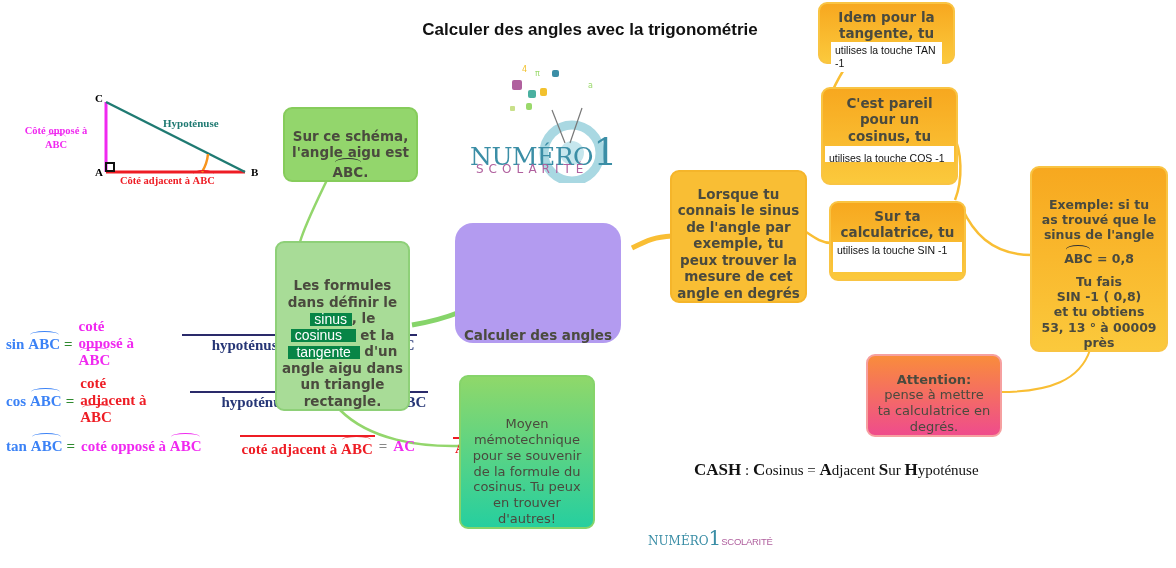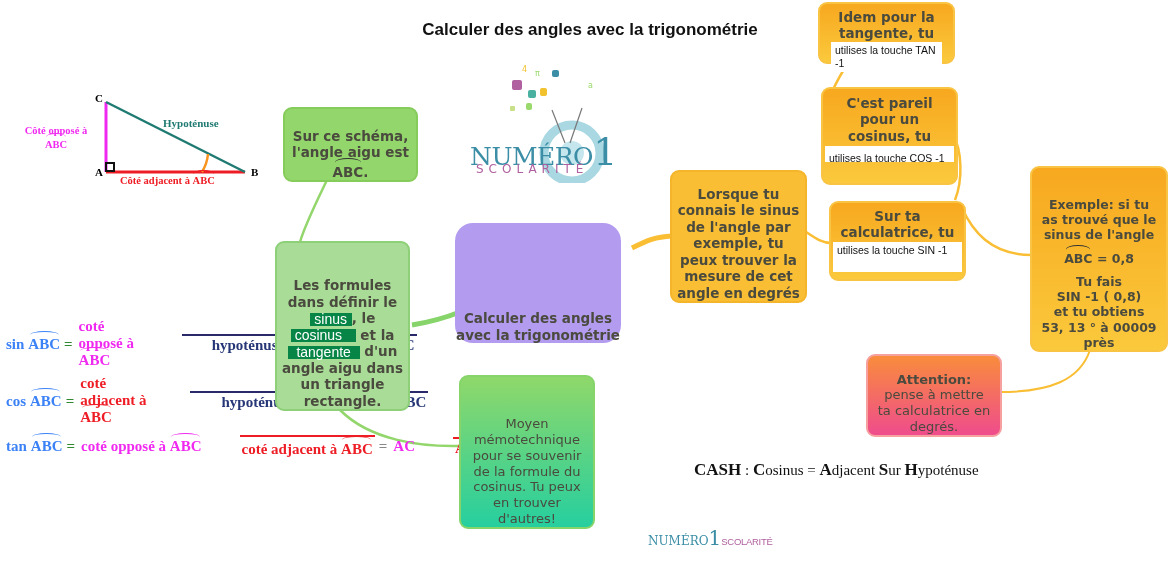--- a/index.html
+++ b/index.html
@@ -192,21 +192,20 @@
   <div><span class="tag" style="width:42px;">sinus</span><span>, le</span></div>
   <div><span class="tag" style="width:65px; text-align:left;">cosinus</span> <span>et la</span></div>
   <div><span class="tag" style="width:72px;">tangente</span> <span>d'un</span></div>
   <div>angle aigu dans</div>
   <div>un triangle</div>
   <div>rectangle.</div>
 </div>
 
 <div class="node purple" style="left:455px; top:223px; width:166px; height:120px; font-size:13.5px;">
   <div>Calculer des angles</div>
-  <div>avec la trigonométrie</div>
 </div>
 
 <div class="node green-grad" style="left:459px; top:375px; width:136px; height:154px; font-size:13px;">
   <div>Moyen</div>
   <div>mémotechnique</div>
   <div>pour se souvenir</div>
   <div>de la formule du</div>
   <div>cosinus. Tu peux</div>
   <div>en trouver</div>
   <div>d'autres!</div>

